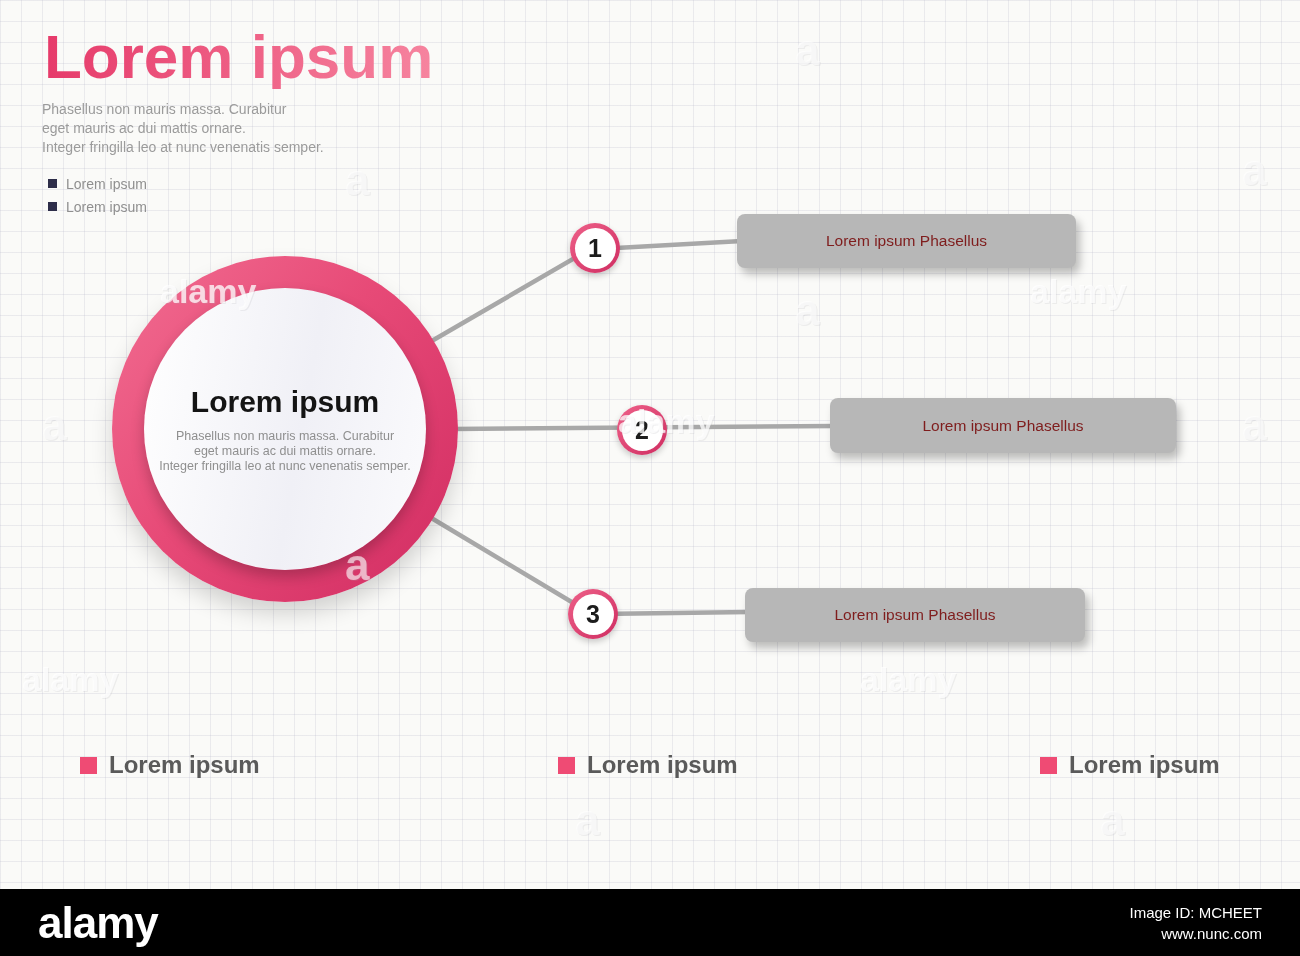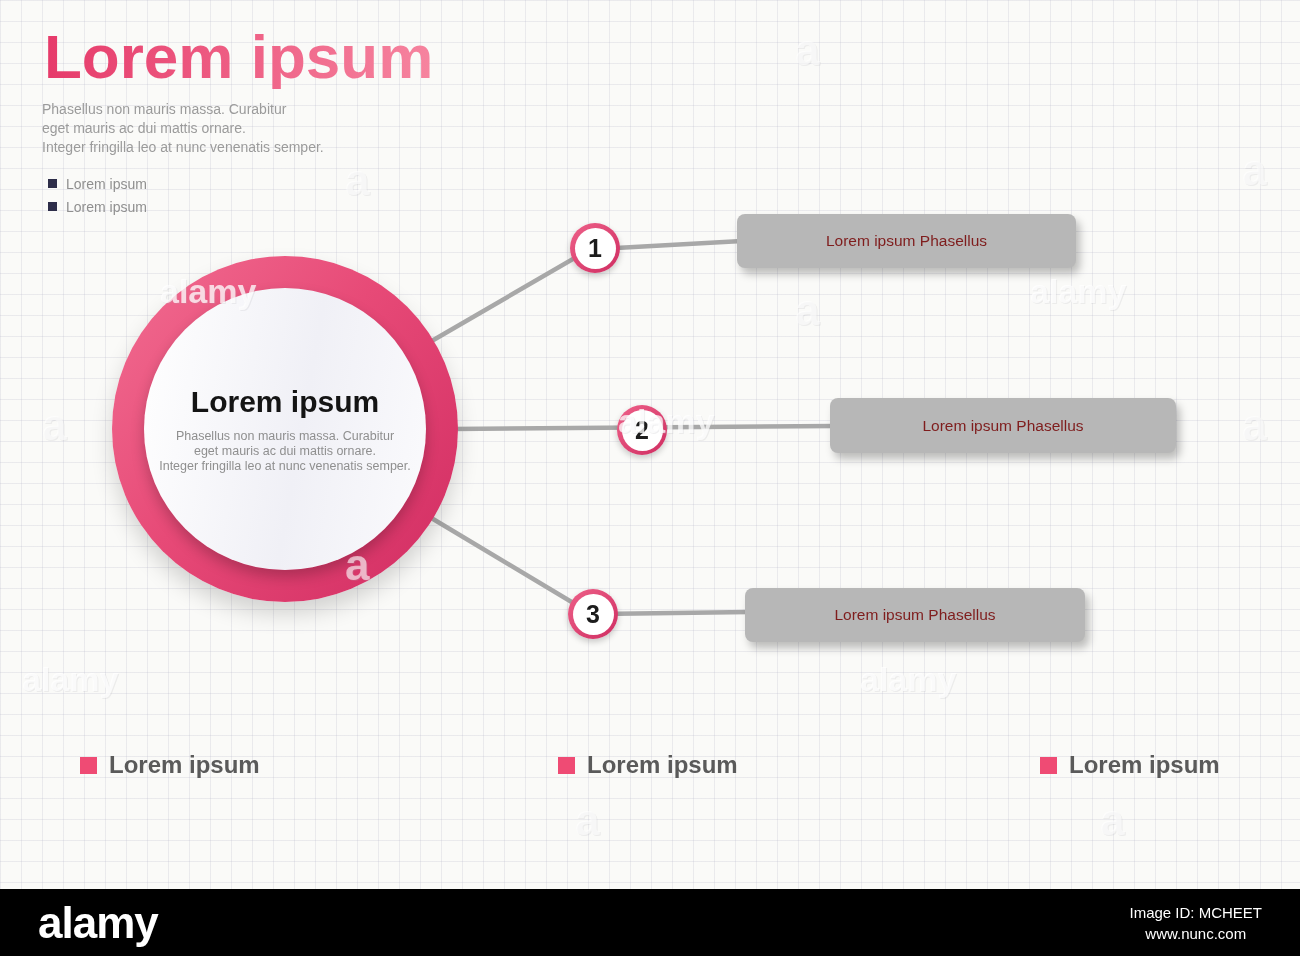--- a/index.html
+++ b/index.html
@@ -65,21 +65,21 @@
   .legend-item{position:absolute;display:flex;align-items:center;height:26px;z-index:2;}
   .legend-swatch{width:17px;height:17px;background:#ef4b74;margin-right:12px;}
   .legend-label{font-size:24px;font-weight:bold;color:#5a5a5a;}
   
   .footer{
     position:absolute;left:0;bottom:0;width:1300px;height:67px;background:#000000;
     display:flex;align-items:center;justify-content:space-between;
     padding:0 38px;box-sizing:border-box;z-index:5;
   }
   .brand{color:#ffffff;font-size:44px;font-weight:bold;letter-spacing:-1px;line-height:1;}
-  .footer-right{text-align:center;color:#ffffff;font-size:15px;line-height:21px;}
+  .footer-right{text-align:right;color:#ffffff;font-size:15px;line-height:21px;}
   
   .wm-layer{position:absolute;left:0;top:0;width:1300px;height:889px;pointer-events:none;z-index:4;}
   .wm{position:absolute;font-weight:bold;color:rgba(255,255,255,0.75);
       text-shadow:1px 1px 0 rgba(170,170,180,0.18);}
   .wm-brand{font-size:34px;}
   .wm-letter{font-size:44px;color:rgba(255,255,255,0.6);}
 </style>
 </head>
 <body>
 

